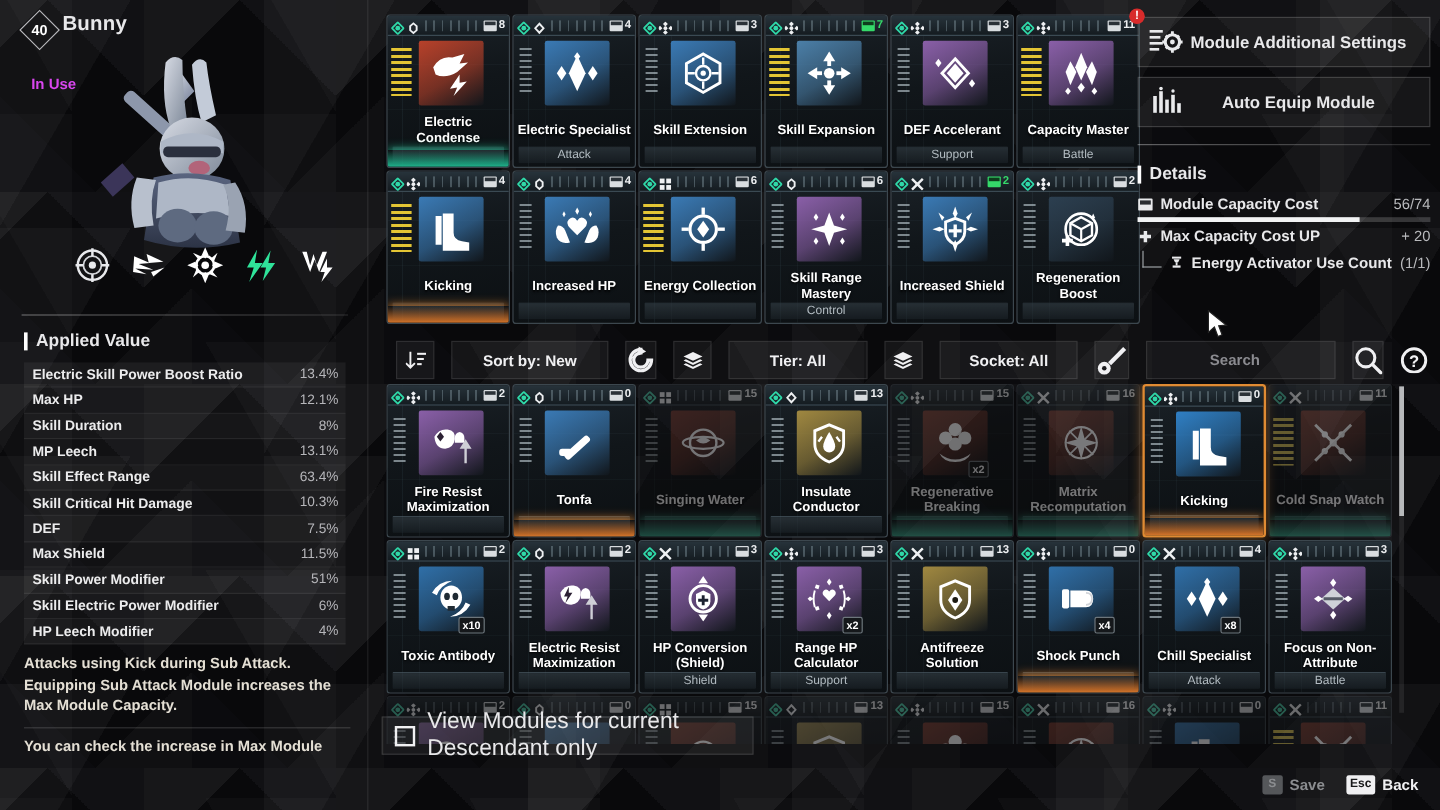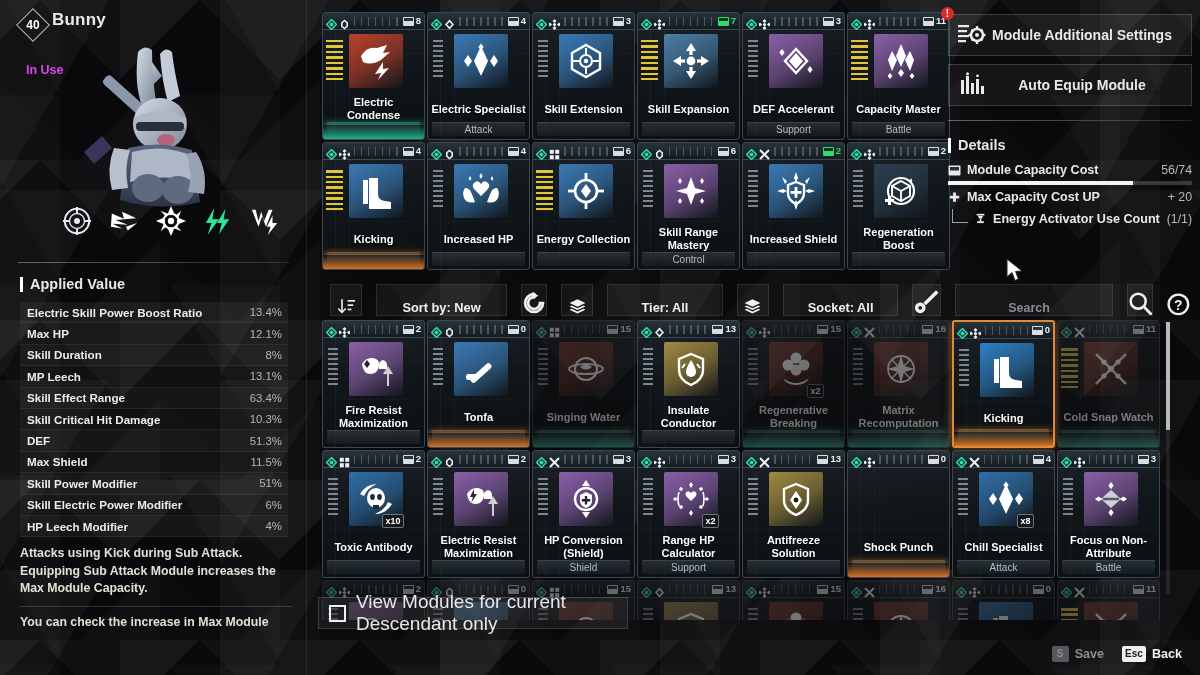--- a/index.html
+++ b/index.html
@@ -176,21 +176,21 @@
   .tree { width: 16px; height: 14px; border-left: 1px solid #9aa0a5; border-bottom: 1px solid #9aa0a5; margin-left: 4px; margin-bottom: 5px; flex: 0 0 auto; }
   .cursor { position: absolute; left: 1006px; top: 258px; width: 18px; height: 24px; }
 
   
   .toolbar {
     position: absolute; left: 318px; top: 284px; width: 872px; height: 32px;
     display: flex; align-items: stretch; gap: 2px;
   }
   .tb-cell {
     background: rgba(255,255,255,.05); border: 1px solid rgba(255,255,255,.1);
-    display: flex; align-items: flex-end; justify-content: center;
+    display: flex; align-items: center; justify-content: center;
     font-size: 12.8px; font-weight: bold; color: #f0f0f2; margin-left: 12px;
   }
   .tb-ic { width: 32px; flex: 0 0 auto; }
   .tb-ic svg { width: 17px; height: 17px; display: block; }
   .tb-sort { width: 195px; }
   .tb-refresh { width: 38px; }
   .tb-tier { width: 172px; }
   .tb-socket { width: 172px; }
   .tb-key { width: 42px; }
   .tb-search { width: 158px; justify-content: flex-start; }
@@ -359,21 +359,21 @@
         <div class="stat-row">
           <span class="stat-name">Skill Effect Range</span>
           <span class="stat-val">63.4%</span>
         </div>
         <div class="stat-row">
           <span class="stat-name">Skill Critical Hit Damage</span>
           <span class="stat-val">10.3%</span>
         </div>
         <div class="stat-row">
           <span class="stat-name">DEF</span>
-          <span class="stat-val">51.3%</span>
+          <span class="stat-val">7.5%</span>
         </div>
         <div class="stat-row">
           <span class="stat-name">Max Shield</span>
           <span class="stat-val">11.5%</span>
         </div>
         <div class="stat-row">
           <span class="stat-name">Skill Power Modifier</span>
           <span class="stat-val">51%</span>
         </div>
         <div class="stat-row">
@@ -1450,20 +1450,31 @@
                   <path d="M10 3.5 l2 2 -2 2 -2-2z"></path>
                 </g>
                 <circle cx="5.5" cy="5.5" r="1.6" fill="#eef0f2"></circle>
               </svg></span>
             <span class="hdr-ticks"></span>
             <span class="cap-badge">
               <span class="cap-ic"></span>
               <span class="cap-num">0</span>
             </span>
           </div>
+          <div class="art-wrap">
+            <span class="pins "></span>
+            <span class="art" style="background:linear-gradient(150deg,#2f6fa8,#2f6fa899 55%,#11161bcc)">
+              <svg viewBox="0 0 38 38">
+                <path d="M10 12 h13 q6 0 6 7 q0 7 -6 7 H10 Z" fill="#fff"></path>
+                <rect x="3" y="11" width="6" height="16" rx="1.5" fill="#fff"></rect>
+                <path d="M23 14 q5 0 5 5 q0 5 -5 5" fill="none" stroke="#d0d3d8" stroke-width="1.4"></path>
+              </svg>
+            </span>
+            <span class="qty">x4</span>
+          </div>
           <div class="card-name">Shock Punch</div>
           <div class="card-foot empty">&nbsp;</div>
           <div class="glow orange"></div>
         </div>
         <div class="card">
           <div class="circuit"></div>
           <div class="card-hdr">
             <span class="tier-dia"><svg viewBox="0 0 11 11">
                 <path d="M5.5 0.6 L10.4 5.5 L5.5 10.4 L0.6 5.5 Z" fill="none" stroke="#2fd8a8" stroke-width="1.5"></path>
                 <circle cx="5.5" cy="5.5" r="2" fill="#2fd8a8"></circle>

